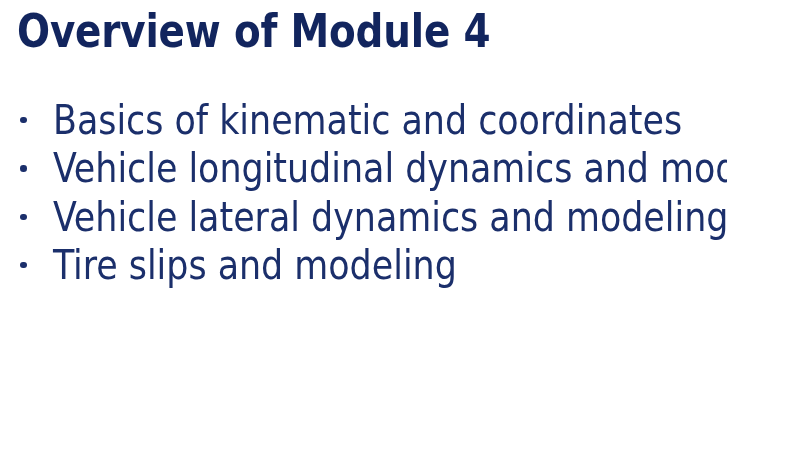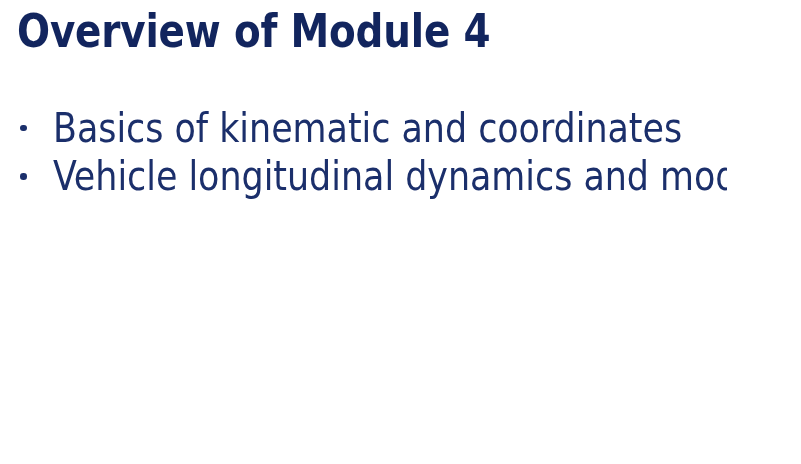--- a/index.html
+++ b/index.html
@@ -35,21 +35,21 @@
     color: #12255e;
     white-space: nowrap;
     transform: scaleX(0.92);
     transform-origin: left center;
   }
 
   
   #bullet-list {
     position: absolute;
     left: 0;
-    top: 104px;
+    top: 96px;
     width: 801px;
     margin: 0;
     padding: 0;
     list-style: none;
   }
 
   .bullet-item {
     position: relative;
     height: 48.3px;
     padding-left: 53px;
@@ -94,17 +94,25 @@
       <span class="bullet-text">Basics of kinematic and coordinates</span>
     </li>
 
 
 
     <li class="bullet-item">
       <span class="bullet-marker"></span>
       <span class="bullet-text">Vehicle longitudinal dynamics and modeling</span>
     </li>
 
+    <li class="bullet-item">
+      <span class="bullet-marker"></span>
+      <span class="bullet-text">Vehicle lateral dynamics and modeling</span>
+    </li>
 
 
+    <li class="bullet-item">
+      <span class="bullet-marker"></span>
+      <span class="bullet-text">Tire slips and modeling</span>
+    </li>
 
   </ul>
 </div>
 
 </body></html>

